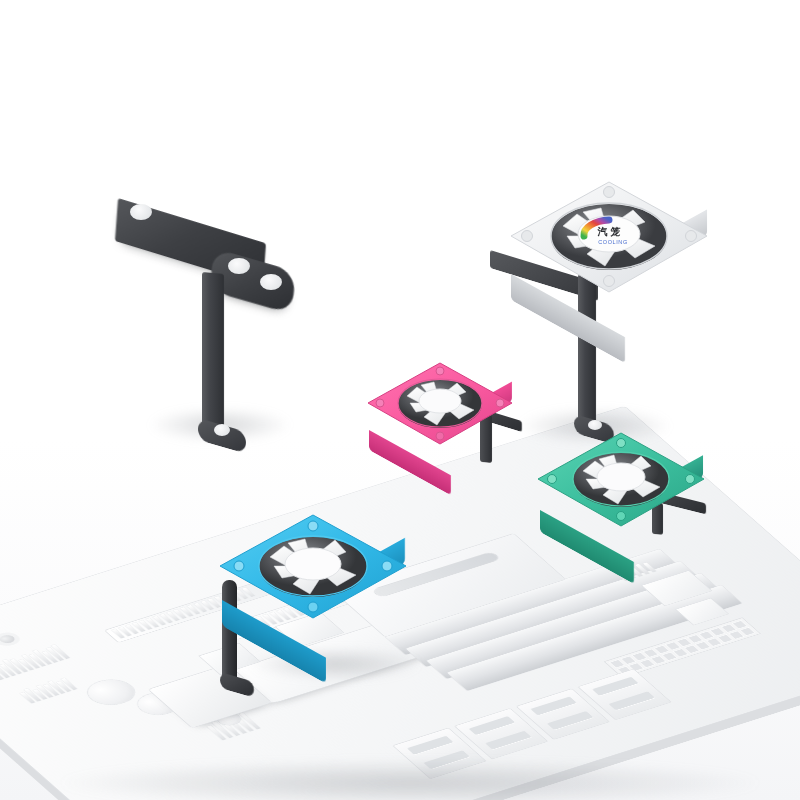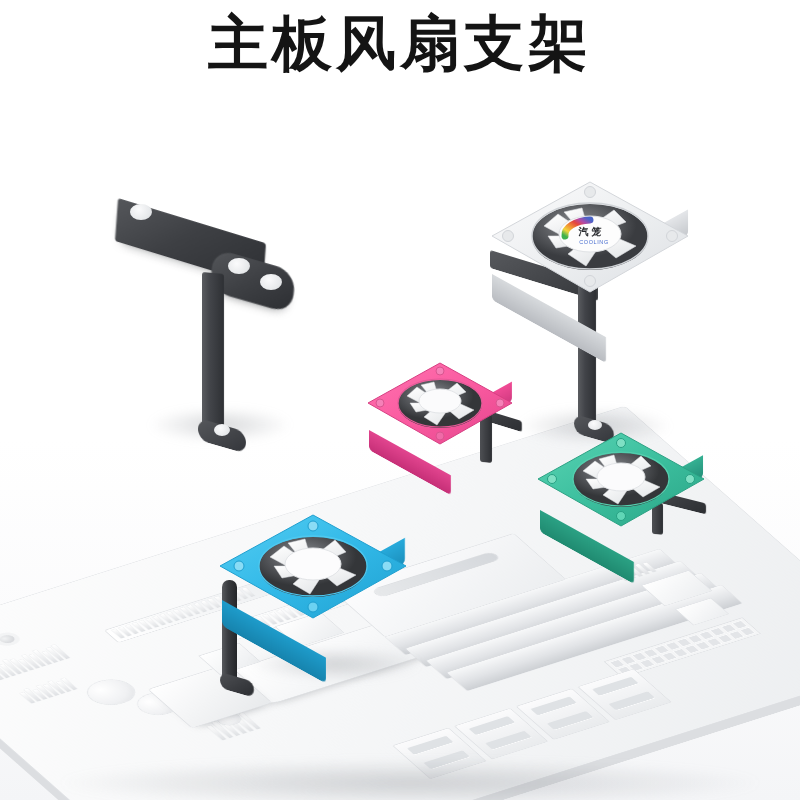--- a/index.html
+++ b/index.html
@@ -91,21 +91,20 @@
     background:radial-gradient(ellipse at center,rgba(120,124,130,.30) 0%,rgba(140,144,150,.12) 48%,rgba(255,255,255,0) 72%);
     filter:blur(5px);pointer-events:none;
   }
 </style>
 </head>
 <body>
 
 <div id="stage">
 
   <div class="title-wrap">
-    <div class="main-title">主板风扇支架</div>
   </div>
 
   <div id="board">
     <div class="pcb-edge"></div>
     <div class="pcb"></div>
 
     <div class="hole" style="left:96px;top:52px;"></div>
     <div class="hole" style="left:740px;top:80px;"></div>
 
     <div class="comb" style="left:58px;top:92px;height:30px;">
@@ -361,21 +360,21 @@
                 background:linear-gradient(90deg,#4e5054,#2c2e32);transform:skewY(5deg);"></div>
   </div>
 
   <div class="bracket" style="left:214px;top:580px;width:60px;height:115px;z-index:34;">
     <div class="barm" style="left:8px;top:0px;width:15px;height:104px;border-radius:7px;
                 background:linear-gradient(90deg,#57595d,#3a3c40 40%,#242629);"></div>
     <div class="barm" style="left:6px;top:92px;width:34px;height:16px;border-radius:8px;
                 background:linear-gradient(140deg,#4e5054,#2a2c30);transform:skewY(16deg);"></div>
   </div>
 
-  <div class="fan" style="left:486px;top:178px;width:208px;height:150px;z-index:50;">
+  <div class="fan" style="left:505px;top:178px;width:208px;height:150px;z-index:50;">
 
     <div class="fside" style="left:6px;top:96px;width:114px;height:26px;
          background:linear-gradient(180deg,#d7dadd,#b9bcc1);transform:skewY(29deg);border-radius:0 0 4px 4px;"></div>
     <div class="fside" style="left:118px;top:78px;width:84px;height:26px;
          background:linear-gradient(180deg,#e4e6e9,#c5c8cc);transform:skewY(-29deg);border-radius:0 0 4px 4px;"></div>
 
     <svg width="208" height="150" viewBox="0 0 208 150" style="position:absolute;left:0;top:0;">
       <defs>
         <linearGradient id="wf" x1="0" y1="0" x2="1" y2="1">
           <stop offset="0" stop-color="#fbfbfc"></stop>

